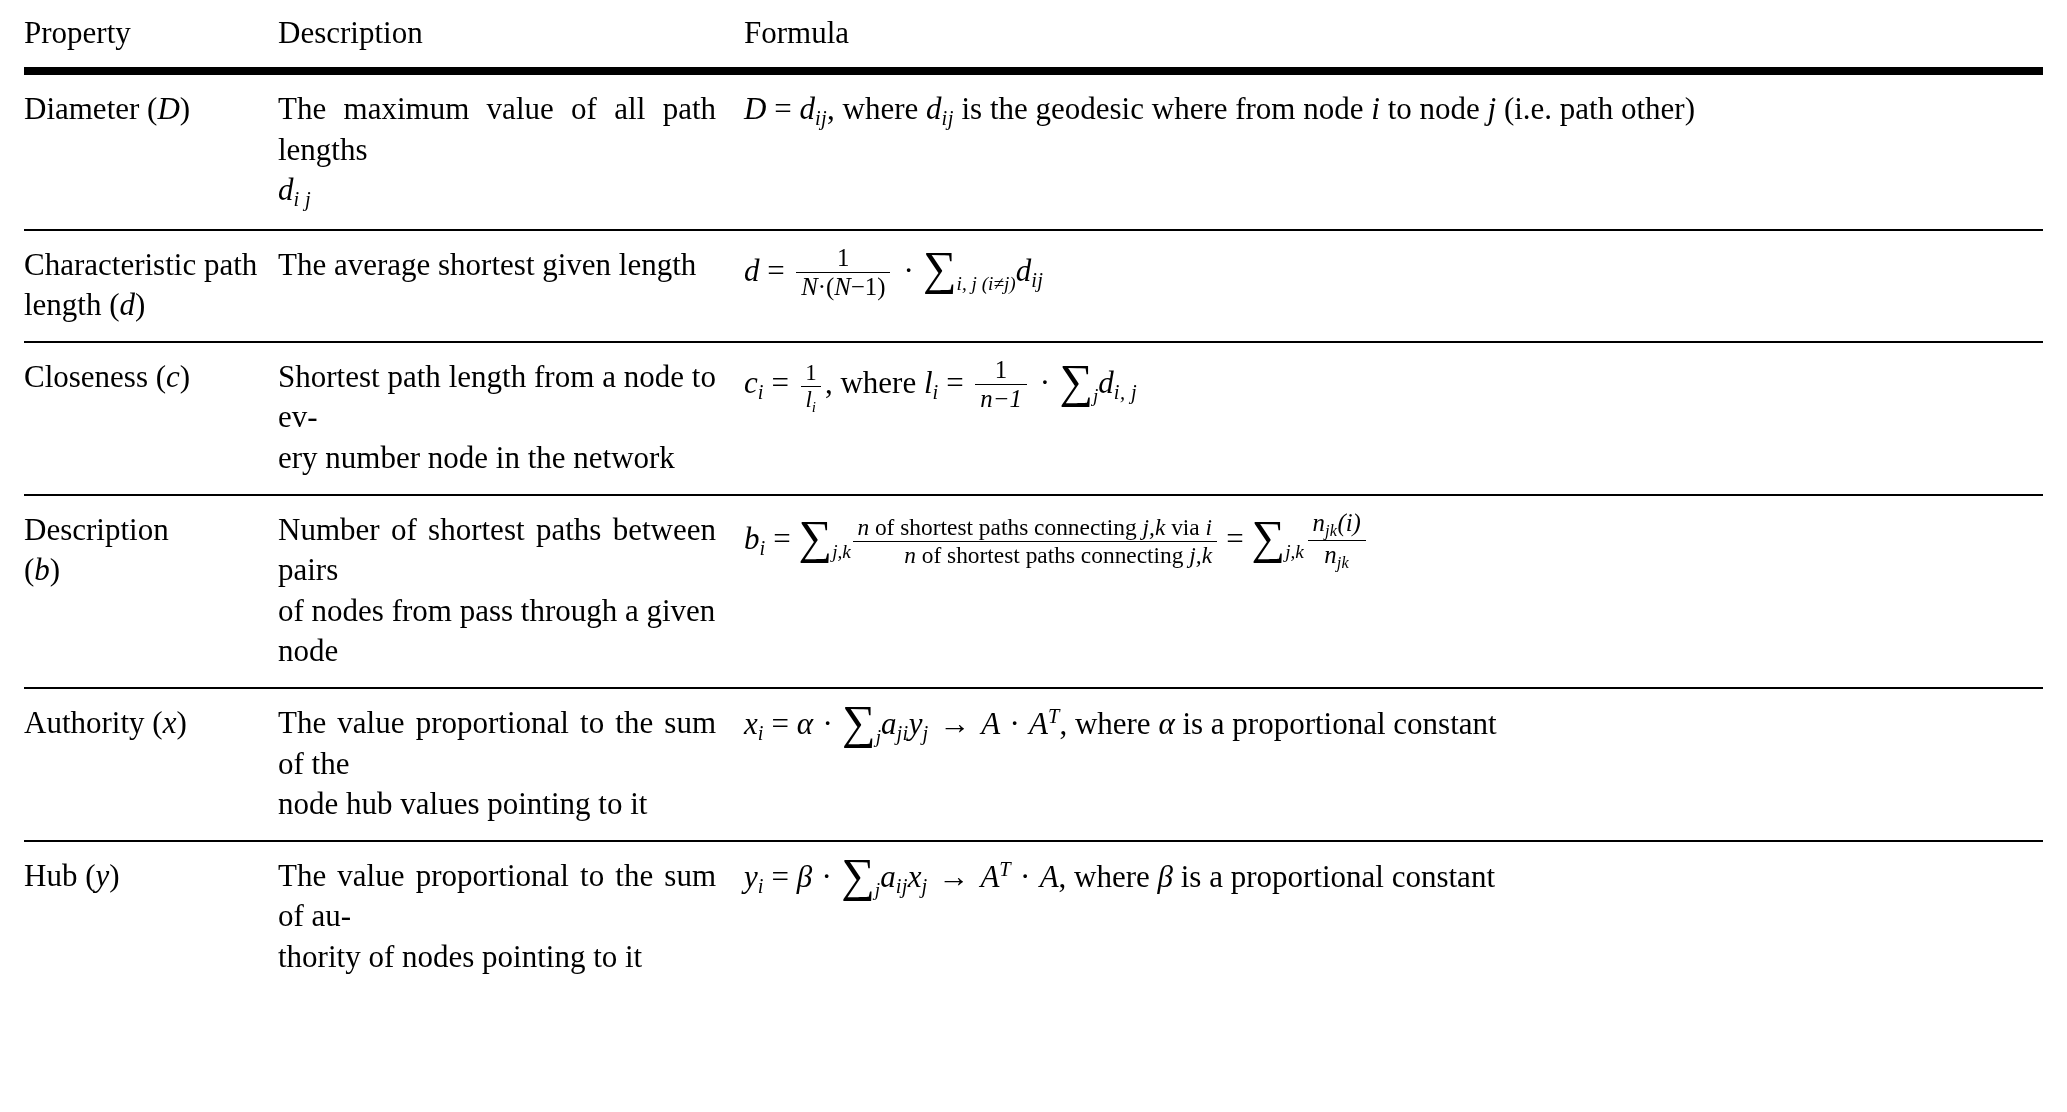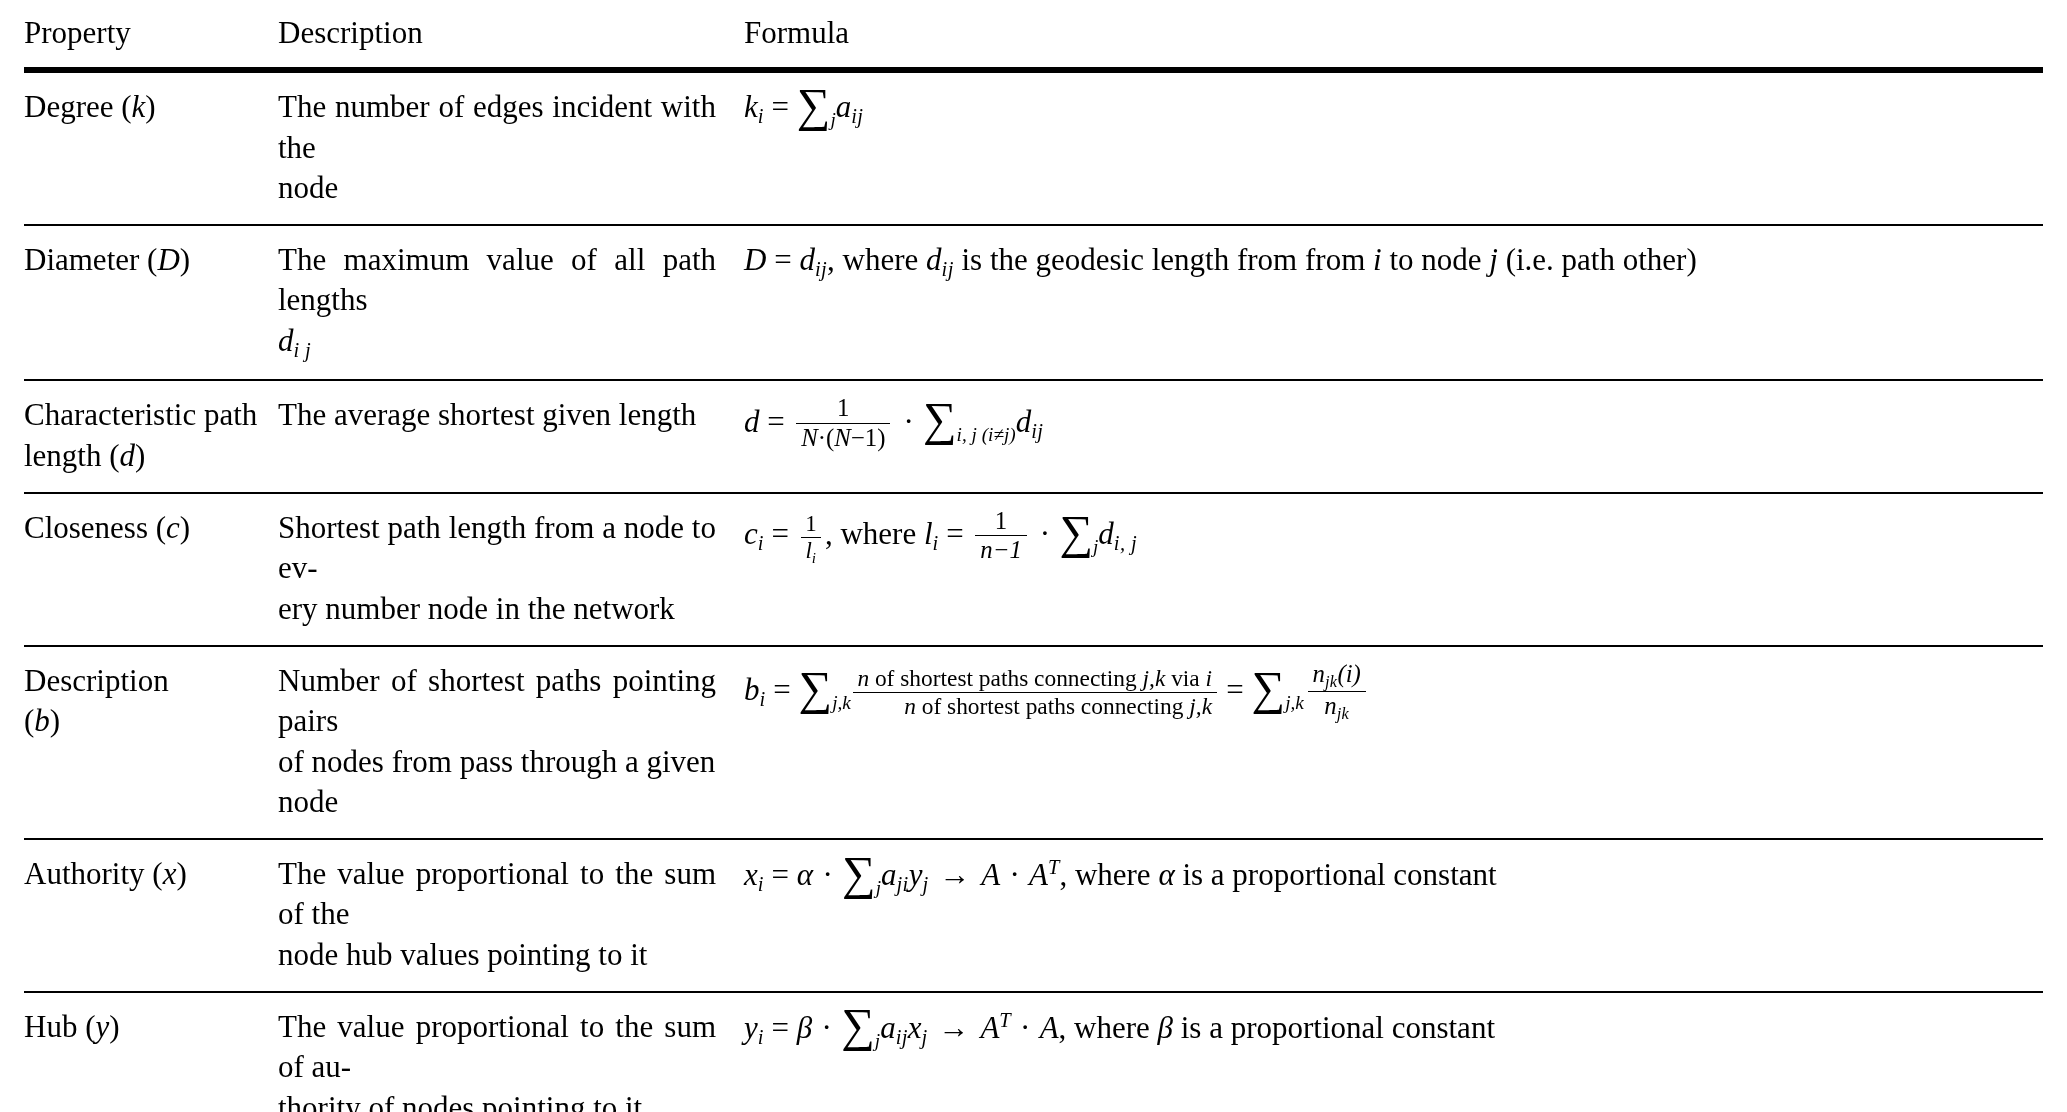--- a/index.html
+++ b/index.html
@@ -153,49 +153,36 @@
         <th>Formula</th>
       </tr>
     </thead>
 
     <tbody>
 
       <tr class="rule-row">
         <td class="rule-thick" colspan="3"></td>
       </tr>
 
-      <tr>
-        <td class="prop">
-          <span>Degree</span>
-          (<i>k</i>)
-        </td>
-        <td class="desc">
-          <span class="just">The number of edges incident with the</span>
-          <span class="just last">node</span>
-        </td>
-        <td class="form">
-          <span class="math"><span class="mi">k</span><span class="sub">i</span> <span class="op">=</span> <span class="sigma">∑</span><span class="sigsub">j</span><span class="mi">a</span><span class="sub">ij</span></span>
-        </td>
-      </tr>
 
       <tr class="rule-row">
         <td class="rule-thin" colspan="3"></td>
       </tr>
 
       <tr>
         <td class="prop">
           <span>Diameter</span>
           (<i>D</i>)
         </td>
         <td class="desc">
           <span class="just">The maximum value of all path lengths</span>
           <span class="just last"><span class="math"><span class="mi">d</span><span class="sub">i j</span></span></span>
         </td>
         <td class="form">
-          <span><span class="math"><span class="mi">D</span> <span class="op">=</span> <span class="mi">d</span><span class="sub">ij</span></span><span>, where </span><span class="math"><span class="mi">d</span><span class="sub">ij</span></span><span> is the geodesic length from from </span><i>i</i><span> to node </span><i>j</i><span> (i.e. path other)</span></span>
+          <span><span class="math"><span class="mi">D</span> <span class="op">=</span> <span class="mi">d</span><span class="sub">ij</span></span><span>, where </span><span class="math"><span class="mi">d</span><span class="sub">ij</span></span><span> is the geodesic where from node </span><i>i</i><span> to node </span><i>j</i><span> (i.e. path other)</span></span>
         </td>
       </tr>
 
       <tr class="rule-row">
         <td class="rule-thin" colspan="3"></td>
       </tr>
 
       <tr>
         <td class="prop">
           <span>Characteristic path length</span>
@@ -230,21 +217,21 @@
       <tr class="rule-row">
         <td class="rule-thin" colspan="3"></td>
       </tr>
 
       <tr>
         <td class="prop">
           <span>Description</span><br>
           (<i>b</i>)
         </td>
         <td class="desc">
-          <span class="just">Number of shortest paths pointing pairs</span>
+          <span class="just">Number of shortest paths between pairs</span>
           <span class="just last">of nodes from pass through a given node</span>
         </td>
         <td class="form">
           <span class="math"><span class="mi">b</span><span class="sub">i</span> <span class="op">=</span> <span class="sigma">∑</span><span class="sigsub">j,k</span><span class="frac words"><span class="num"><i>n</i><span> of shortest paths connecting </span><i>j,k</i><span> via </span><i>i</i></span><span class="den"><i>n</i><span> of shortest paths connecting </span><i>j,k</i></span></span> <span class="op">=</span> <span class="sigma">∑</span><span class="sigsub">j,k</span><span class="frac"><span class="num"><i>n</i><span class="sub">jk</span><span class="mi">(i)</span></span><span class="den"><i>n</i><span class="sub">jk</span></span></span></span>
         </td>
       </tr>
 
       <tr class="rule-row">
         <td class="rule-thin" colspan="3"></td>
       </tr>

